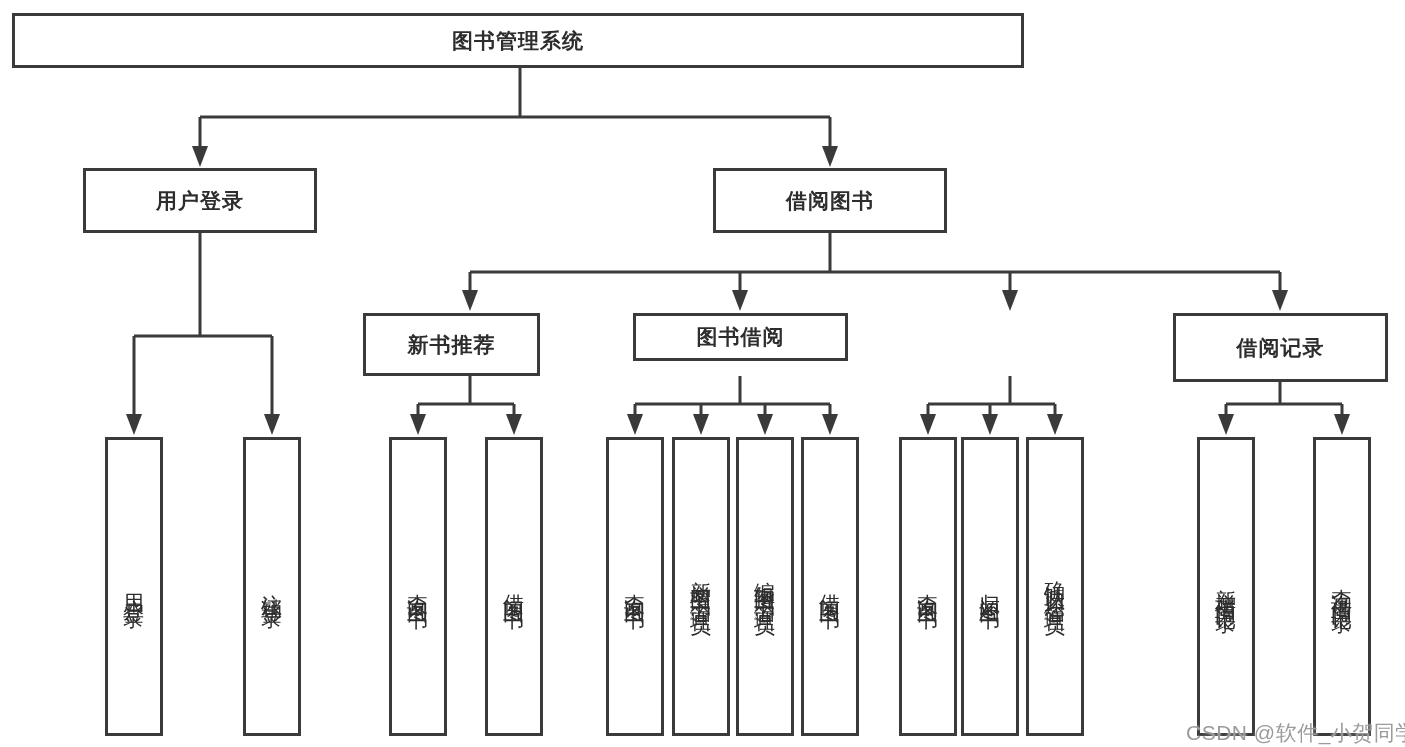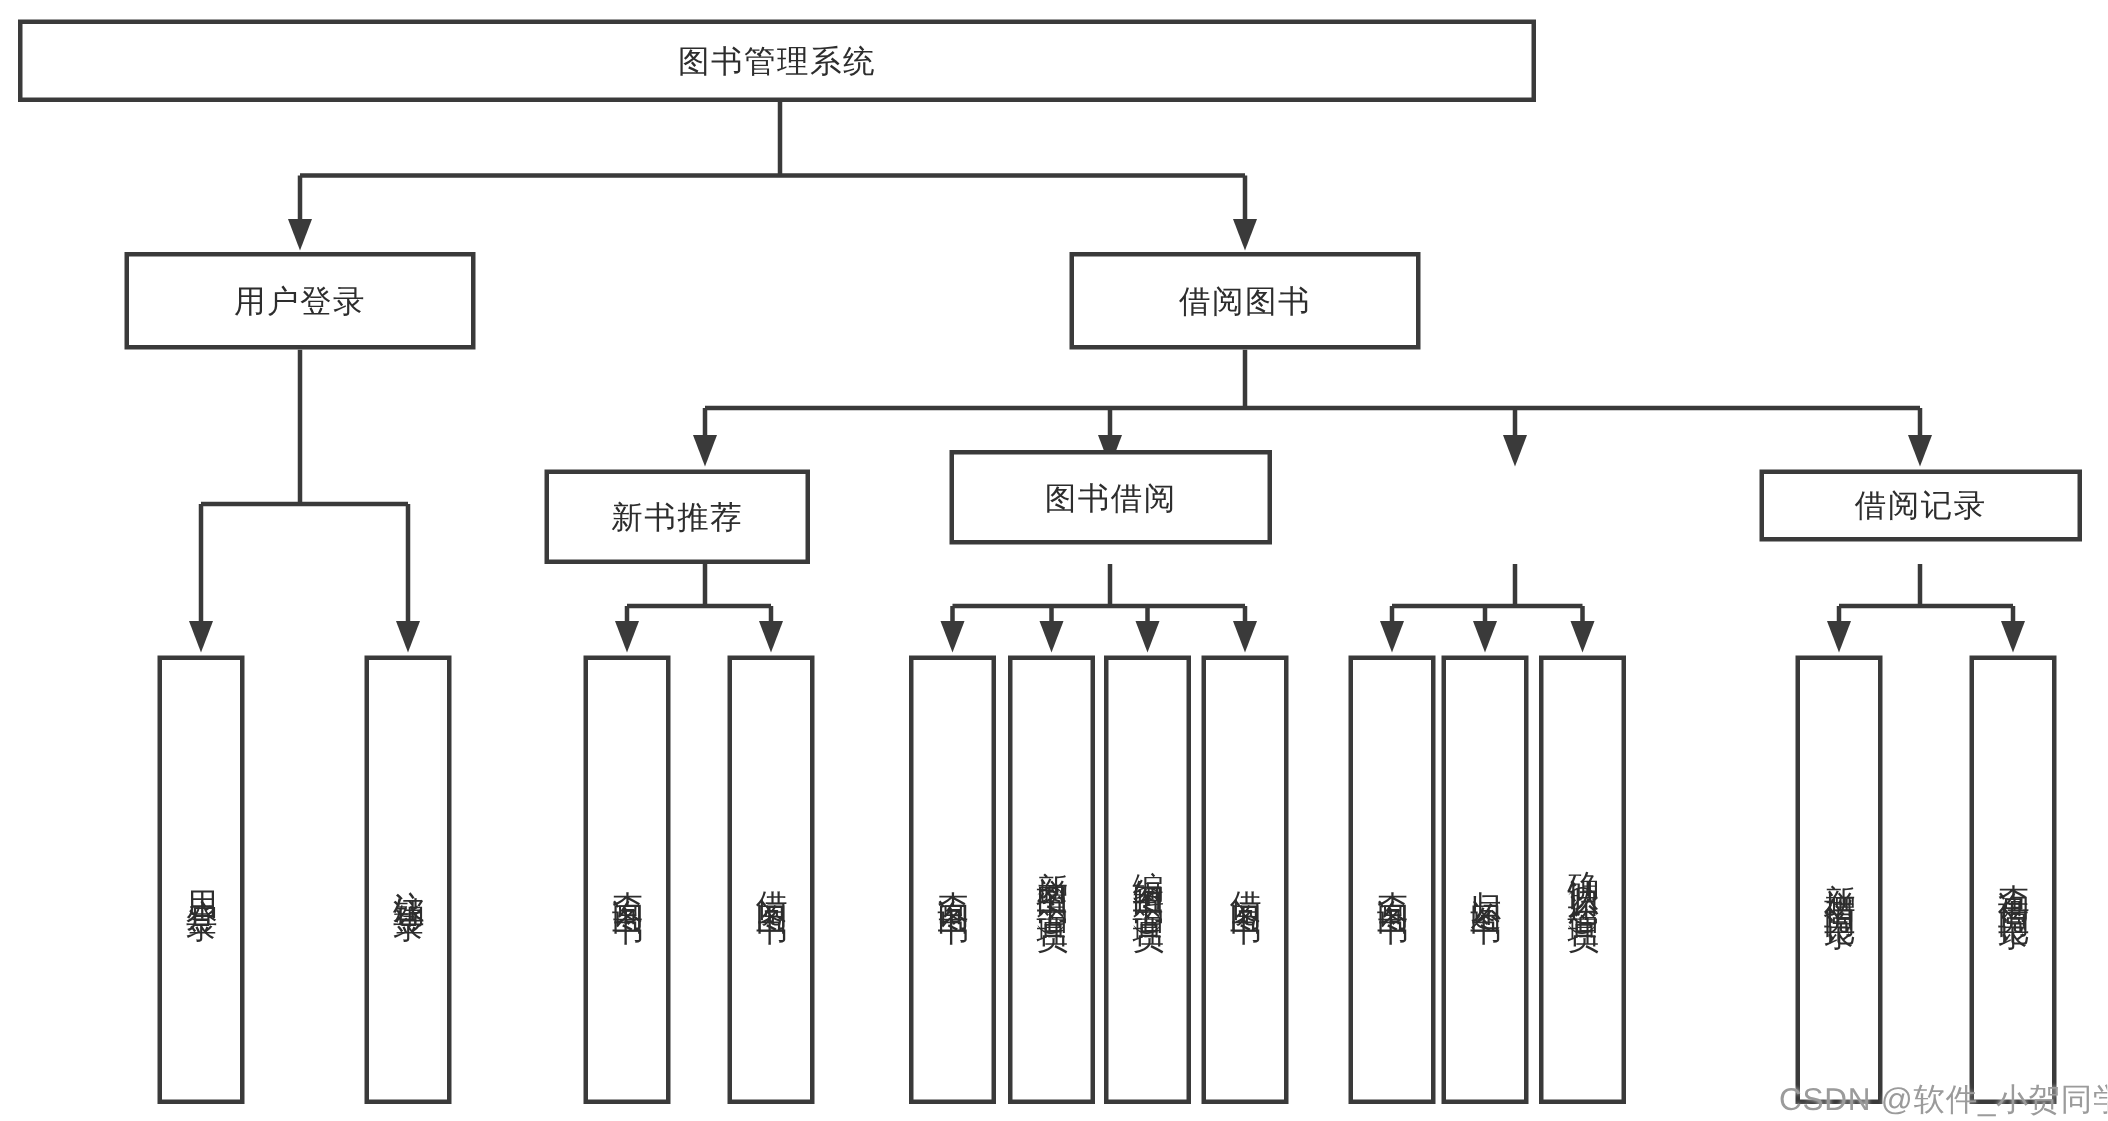--- a/index.html
+++ b/index.html
@@ -37,20 +37,21 @@
     background: #ffffff;
     display: flex;
     align-items: center;
     justify-content: center;
     color: var(--text, #2d2d2d);
   }
   .box.h span {
     font-size: 21px;
     letter-spacing: 1px;
     white-space: nowrap;
+    font-weight: bold;
   }
   .box.v .vt {
     writing-mode: vertical-rl;
     text-orientation: mixed;
     font-size: 21px;
     letter-spacing: 5px;
     line-height: 1;
     white-space: nowrap;
   }
   .watermark {
@@ -120,24 +121,24 @@
   <div class="box h" style="left:83px;top:168px;width:234px;height:65px">
     <span>用户登录</span>
   </div>
   <div class="box h" style="left:713px;top:168px;width:234px;height:65px">
     <span>借阅图书</span>
   </div>
 
   <div class="box h" style="left:363px;top:313px;width:177px;height:63px">
     <span>新书推荐</span>
   </div>
-  <div class="box h" style="left:633px;top:300px;width:215px;height:63px">
+  <div class="box h" style="left:633px;top:313px;width:215px;height:48px">
     <span>图书借阅</span>
   </div>
-  <div class="box h" style="left:1173px;top:313px;width:215px;height:48px">
+  <div class="box h" style="left:1173px;top:313px;width:215px;height:69px">
     <span>借阅记录</span>
   </div>
 
   <div class="box v" style="left:105px;top:437px;width:58px;height:299px">
     <span class="vt">用户登录</span>
   </div>
   <div class="box v" style="left:243px;top:437px;width:58px;height:299px">
     <span class="vt">注销登录</span>
   </div>
 

